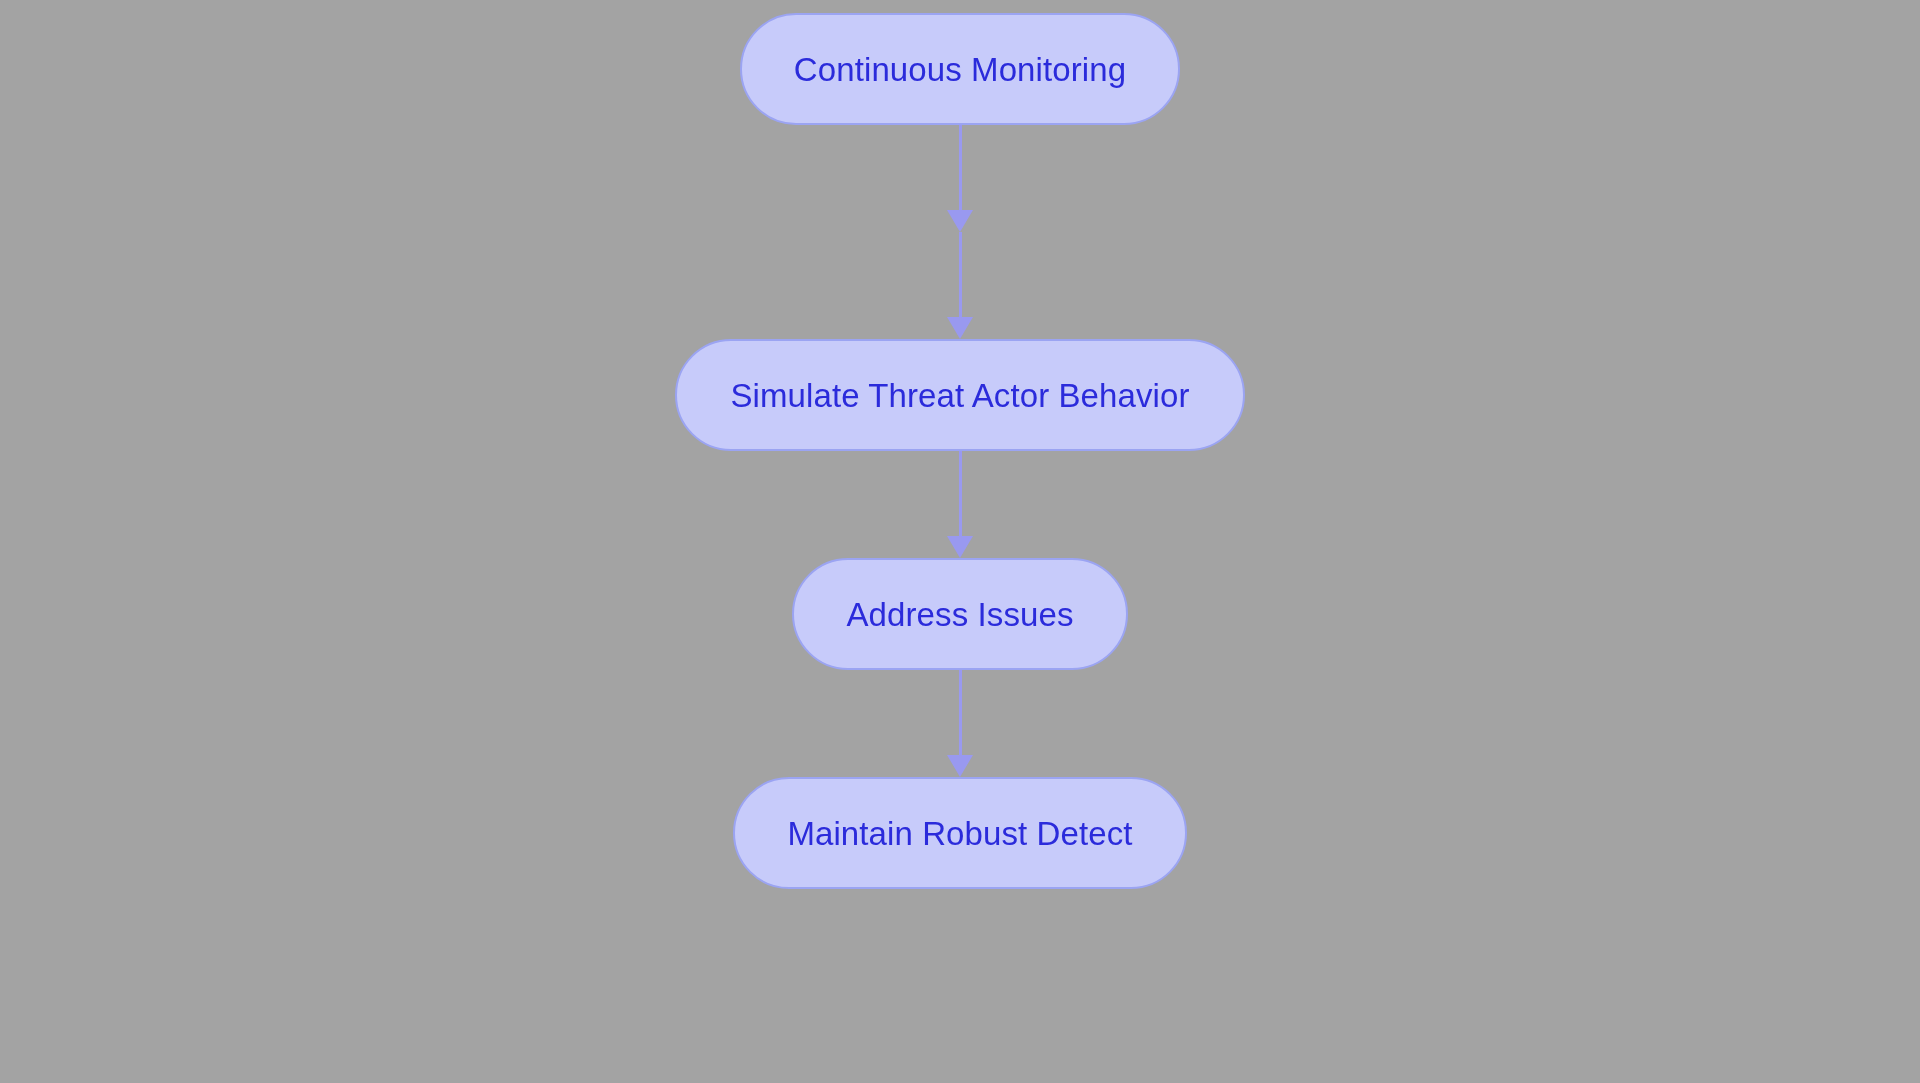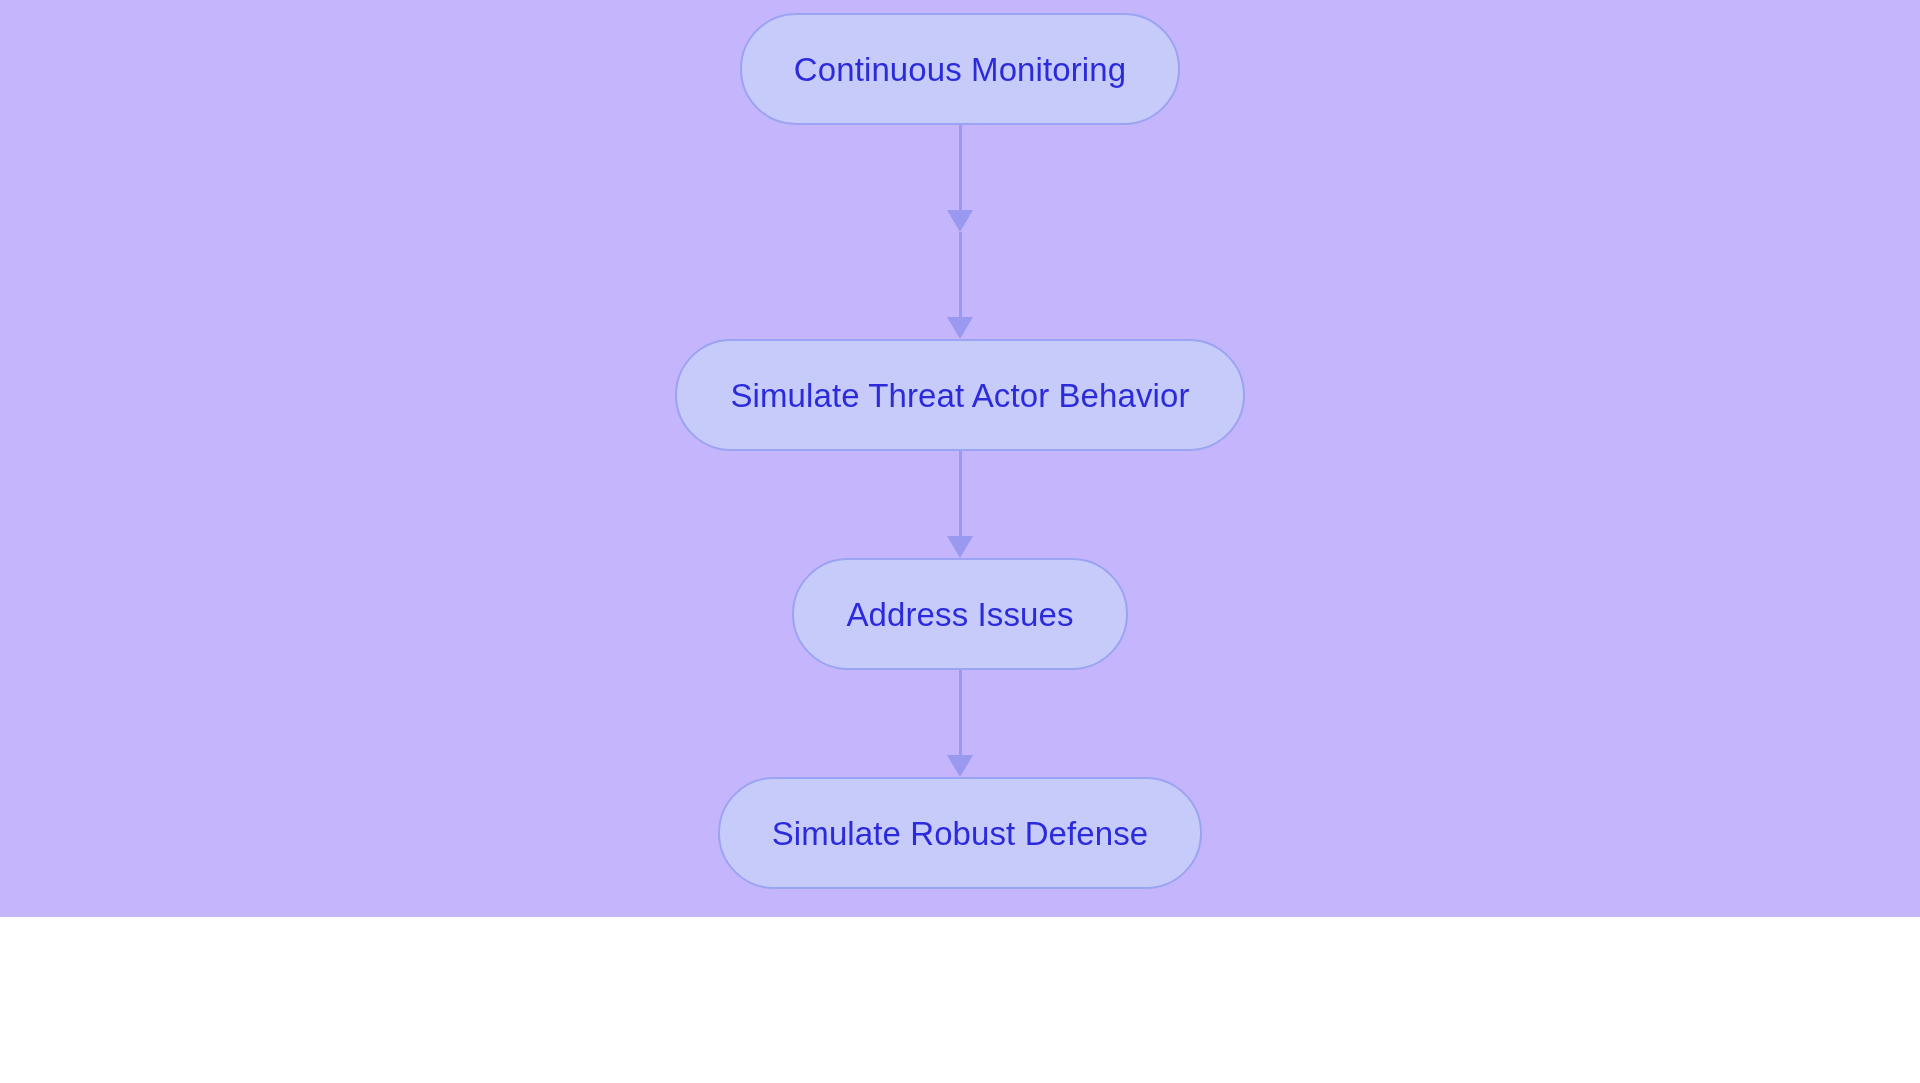--- a/index.html
+++ b/index.html
@@ -11,22 +11,22 @@
     width: 1920px;
     height: 1083px;
     background: #ffffff;
     font-family: "Liberation Sans", sans-serif;
     overflow: hidden;
   }
 
   #flow-root {
     position: relative;
     width: 1920px;
-    height: 917px;
-    background: #c4b5fd;
+    height: 1083px;
+    background: #a3a3a3;
   }
 
   .flow-column {
     position: absolute;
     left: 0;
     top: 0;
     width: 1920px;
     height: 1083px;
     display: flex;
     flex-direction: column;
@@ -128,17 +128,17 @@
     <div class="node n4">
       <span class="node-label">Address Issues</span>
     </div>
 
     <div class="connector">
       <span class="connector-line"></span>
       <span class="connector-head"></span>
     </div>
 
     <div class="node n5">
-      <span class="node-label">Simulate Robust Defense</span>
+      <span class="node-label">Maintain Robust Detect</span>
     </div>
 
   </div>
 </div>
 
 </body></html>

